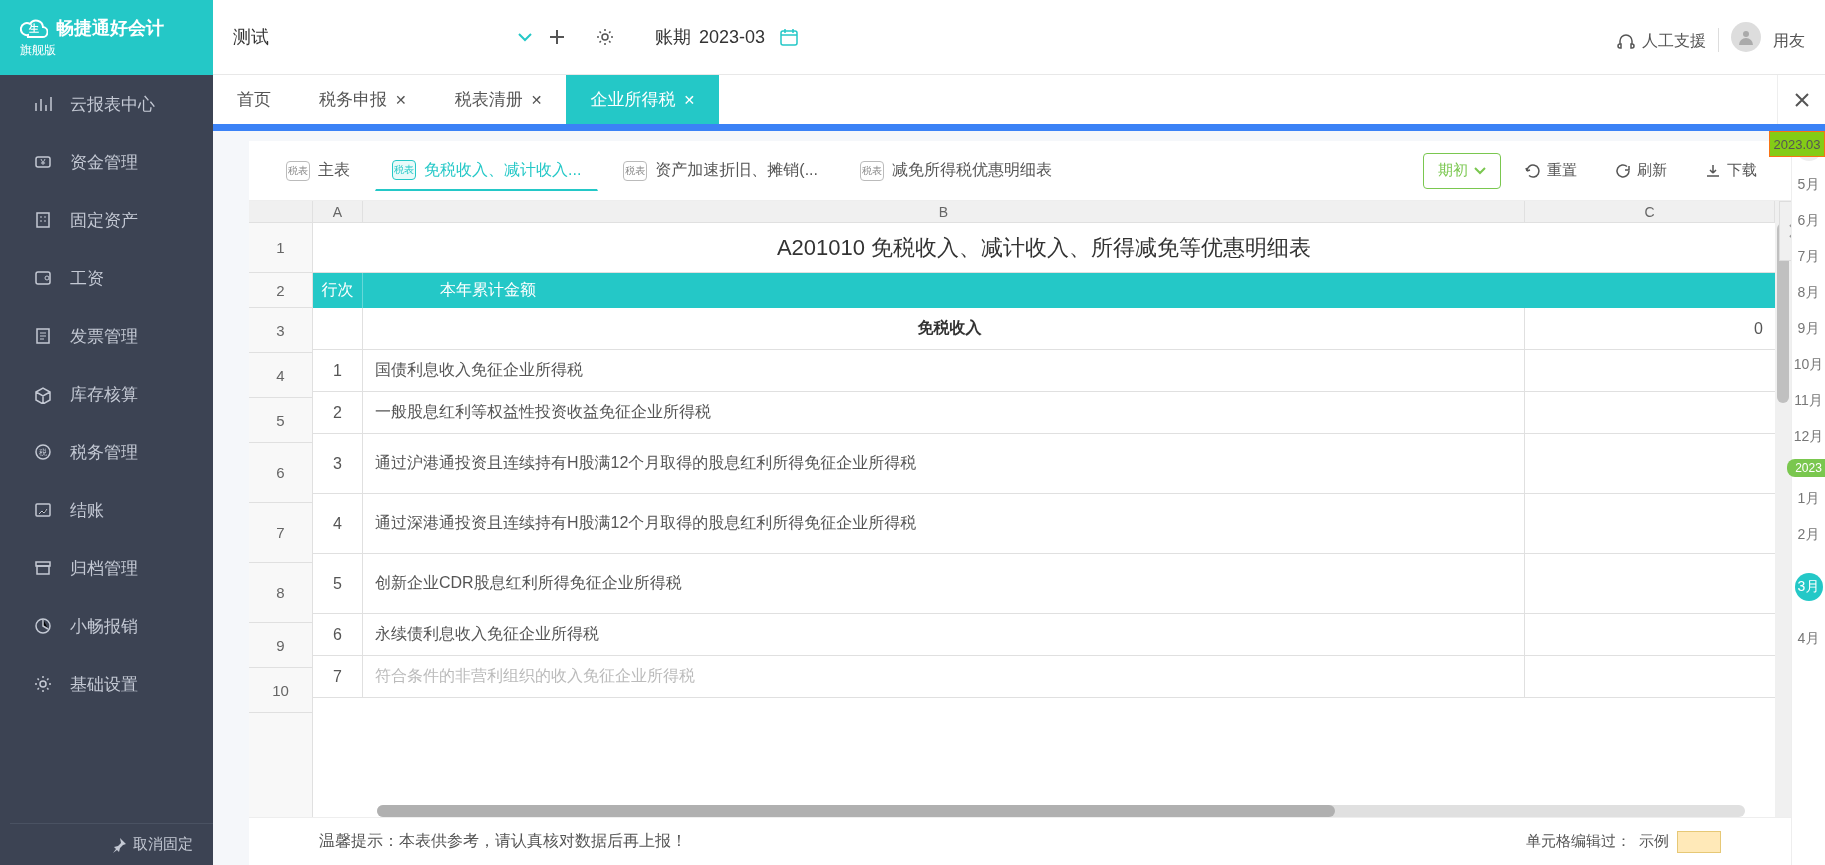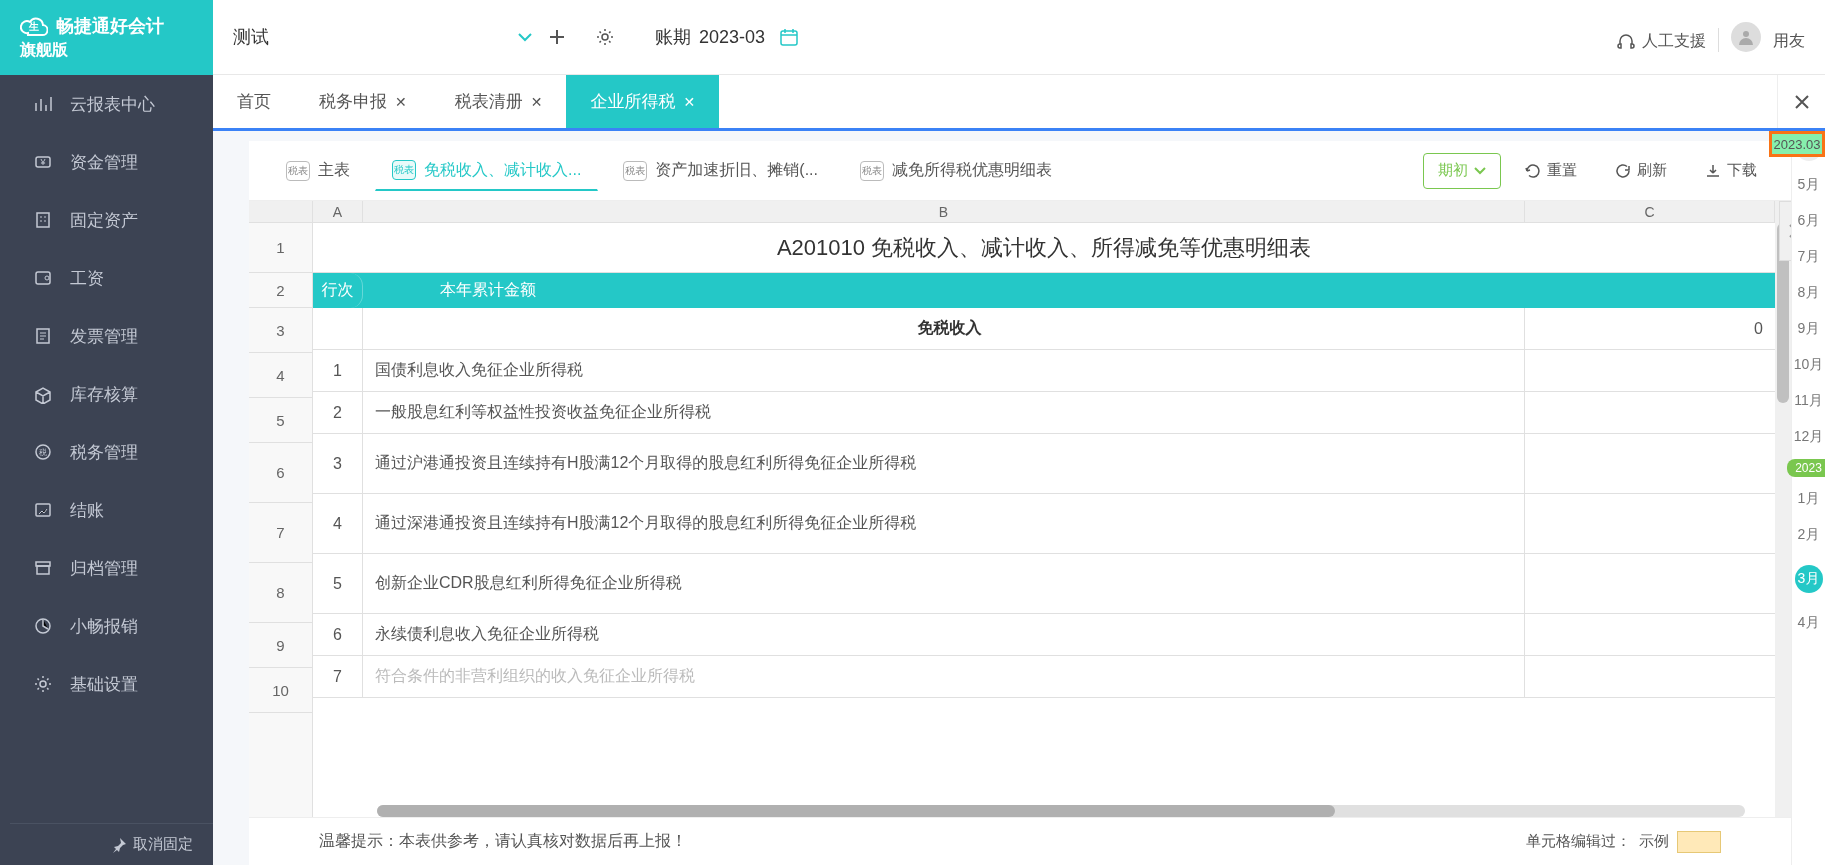--- a/index.html
+++ b/index.html
@@ -2,41 +2,41 @@
 <html><head>
 <meta charset="utf-8">
 <style>
 * { margin: 0; padding: 0; box-sizing: border-box; font-family: "Microsoft YaHei", Arial, sans-serif; }
 body { background: #f5f7fa; width: 1825px; height: 865px; overflow: hidden; position: relative; }
 
 
 .header { height: 75px; display: flex; align-items: center; background: #fff; border-bottom: 1px solid #e8e8e8; }
 .logo-block { width: 213px; height: 75px; background: #24c8c7; color: #fff; display: flex; flex-direction: column; justify-content: center; padding-left: 20px; }
 .logo-row { display: flex; align-items: center; gap: 8px; font-size: 18px; font-weight: bold; }
-.logo-sub { font-size: 16px; margin-top: 2px; font-weight: bold; }
+.logo-sub { font-size: 12px; margin-top: 2px; }
 .header-right { flex: 1; display: flex; align-items: center; padding: 0 20px; }
 .company-select { display: flex; align-items: center; gap: 8px; cursor: pointer; min-width: 300px; }
 .company-name { font-size: 18px; color: #333; }
 .icon-btn { width: 32px; height: 32px; display: flex; align-items: center; justify-content: center; cursor: pointer; color: #666; margin: 0 8px; }
 .period-label { font-size: 18px; color: #333; margin-left: 26px; }
 .period-value { font-size: 18px; color: #333; margin-left: 8px; }
 .spacer { flex: 1; }
 .right-actions { display: flex; align-items: flex-end; gap: 12px; }
 .action-link { display: flex; align-items: center; gap: 6px; color: #555; font-size: 16px; cursor: pointer; }
 .avatar { width: 30px; height: 30px; border-radius: 50%; background: #ddd; display: flex; align-items: center; justify-content: center; }
 .divider-v { width: 1px; height: 24px; background: #ddd; }
 
 
 .sidebar { position: absolute; left: 0; top: 75px; width: 213px; bottom: 0; background: #3c4353; color: #c4c9d4; overflow-y: auto; }
 .sidebar-item { height: 58px; display: flex; align-items: center; padding-left: 32px; gap: 16px; font-size: 17px; cursor: pointer; }
 .sidebar-icon { width: 22px; height: 22px; display: flex; align-items: center; justify-content: center; }
 .sidebar-bottom { position: absolute; bottom: 0; left: 10px; right: 0; height: 42px; display: flex; align-items: center; justify-content: flex-end; padding-right: 20px; gap: 6px; font-size: 15px; background: #3c4353; border-top: 1px solid #4a5262; cursor: pointer; }
 
 
-.tabs-bar { position: absolute; left: 213px; top: 75px; right: 0; height: 56px; background: #fff; display: flex; align-items: center; border-bottom: 3px solid #3b82f6; }
+.tabs-bar { position: absolute; left: 213px; top: 75px; right: 0; height: 56px; background: #fff; display: flex; align-items: center; border-bottom: 7px solid #3b82f6; }
 .tabs-inner { display: flex; align-items: center; height: 100%; flex: 1; }
 .tab { height: 100%; padding: 0 24px; display: flex; align-items: center; gap: 8px; font-size: 17px; color: #555; cursor: pointer; }
 .tab.active { background: #24c8c7; color: #fff; }
 .tab-close { font-size: 14px; cursor: pointer; }
 .tabs-close-all { width: 48px; height: 100%; display: flex; align-items: center; justify-content: center; font-size: 22px; color: #666; cursor: pointer; border-left: 1px solid #eee; }
 
 
 .main { position: absolute; left: 213px; top: 131px; right: 0; bottom: 0; background: #f5f7fa; margin-left: 16px; }
 .content-card { position: absolute; left: 20px; top: 10px; right: 34px; bottom: 0; background: #fff; }
 
@@ -61,21 +61,21 @@
 
 .col-headers { position: absolute; left: 64px; right: 16px; top: 0; height: 22px; display: flex; background: #f0f0f0; border-bottom: 1px solid #e0e0e0; }
 .ch-cell { display: flex; align-items: center; justify-content: center; font-size: 14px; color: #666; border-right: 1px solid #e0e0e0; }
 .ch-A { width: 50px; }
 .ch-B { flex: 1; }
 .ch-C { width: 250px; }
 
 .grid { position: absolute; left: 64px; right: 16px; top: 22px; bottom: 0; overflow: hidden; }
 .title-row { height: 50px; display: flex; align-items: center; justify-content: center; font-size: 22px; color: #333; border-bottom: 1px solid #e0e0e0; }
 .header-row { height: 35px; display: flex; background: #24c8c7; color: #fff; font-size: 16px; }
-.header-row .cA { width: 50px; display: flex; align-items: center; justify-content: center; border-right: 1px solid rgba(255,255,255,0.3); border-radius: 13px; }
+.header-row .cA { width: 50px; display: flex; align-items: center; justify-content: center; border-right: 1px solid rgba(255,255,255,0.3); }
 .header-row .cB { flex: 1; display: flex; align-items: center; justify-content: center; border-right: 1px solid rgba(255,255,255,0.3); }
 .header-row .cC { width: 250px; display: flex; align-items: center; justify-content: center; }
 .data-row { display: flex; border-bottom: 1px solid #e0e0e0; font-size: 16px; color: #555; }
 .data-row .cA { width: 50px; display: flex; align-items: center; justify-content: center; border-right: 1px solid #e0e0e0; }
 .data-row .cB { flex: 1; display: flex; align-items: center; padding-left: 12px; border-right: 1px solid #e0e0e0; }
 .data-row .cC { width: 250px; display: flex; align-items: center; justify-content: flex-end; padding-right: 12px; }
 .data-row.h45 { height: 42px; }
 .data-row.h60 { height: 60px; }
 .data-row.section .cB { justify-content: center; font-weight: bold; color: #333; }
 .data-row.cut .cB { color: #bbb; }
@@ -88,23 +88,23 @@
 
 
 .footer-bar { position: absolute; left: 0; right: 0; bottom: 0; height: 48px; background: #fff; border-top: 1px solid #eee; display: flex; align-items: center; padding: 0 70px 0 70px; }
 .footer-tip { font-size: 16px; color: #555; }
 .footer-spacer { flex: 1; }
 .footer-edit { font-size: 15px; color: #555; display: flex; align-items: center; gap: 8px; }
 .swatch { width: 44px; height: 22px; background: #ffe9b8; border: 1px solid #e6c876; }
 
 
 .month-rail { position: absolute; right: 0; top: 131px; width: 34px; bottom: 0; background: #fff; display: flex; flex-direction: column; align-items: center; padding-top: 4px; gap: 0; font-size: 14px; color: #777; border-left: 1px solid #eee; }
-.year-top { position: absolute; top: -30px; right: 0; width: 56px; height: 26px; background: #86efac; border: 3px solid #f97316; display: flex; align-items: center; justify-content: center; font-size: 13px; color: #555; margin-left: 16px; }
+.year-top { position: absolute; top: -30px; right: 0; width: 56px; height: 26px; background: #84cc16; border: 1px solid #f97316; display: flex; align-items: center; justify-content: center; font-size: 13px; color: #555; margin-left: 16px; }
 .month-btn { width: 100%; height: 36px; display: flex; align-items: center; justify-content: center; cursor: pointer; }
-.month-btn.active { background: #24c8c7; color: #fff; border-radius: 50%; width: 28px; height: 28px; margin: 12px auto; }
+.month-btn.active { background: #24c8c7; color: #fff; border-radius: 50%; width: 28px; height: 28px; margin: 20px auto; }
 .year-badge { background: #7ac74f; color: #fff; font-size: 12px; padding: 2px 4px; border-radius: 8px 0 0 8px; margin: 4px 0; width: 44px; text-align: center; position: relative; left: 0; }
 .to-top { width: 26px; height: 26px; border-radius: 50%; background: #eee; display: flex; align-items: center; justify-content: center; margin-bottom: 6px; cursor: pointer; }
 
 svg { display: block; }
 </style>
 </head>
 <body>
 
 <div class="header">
   <div class="logo-block">

